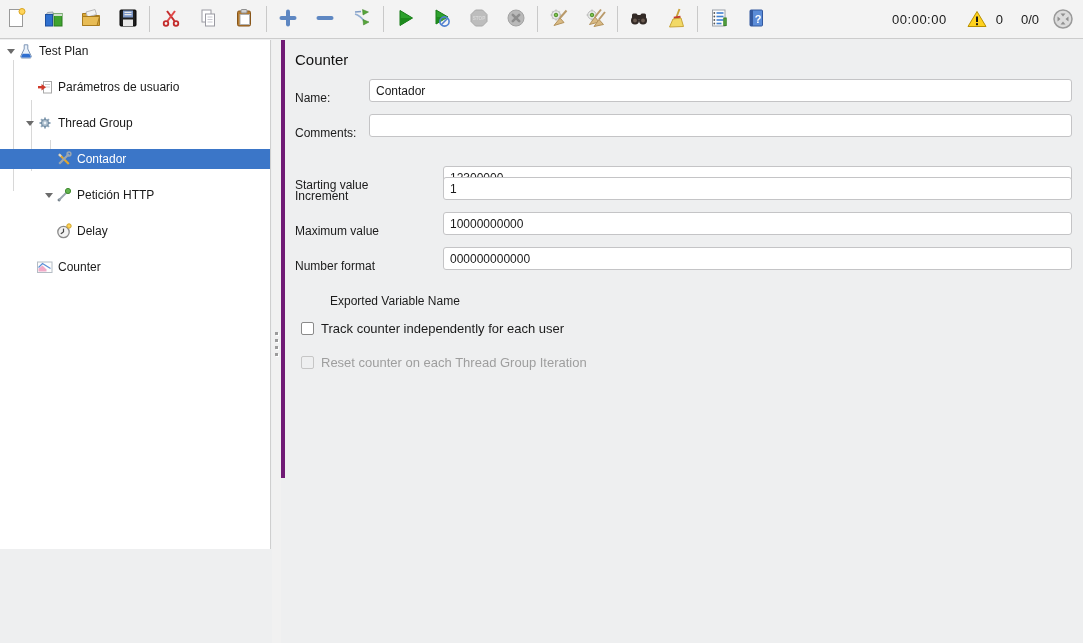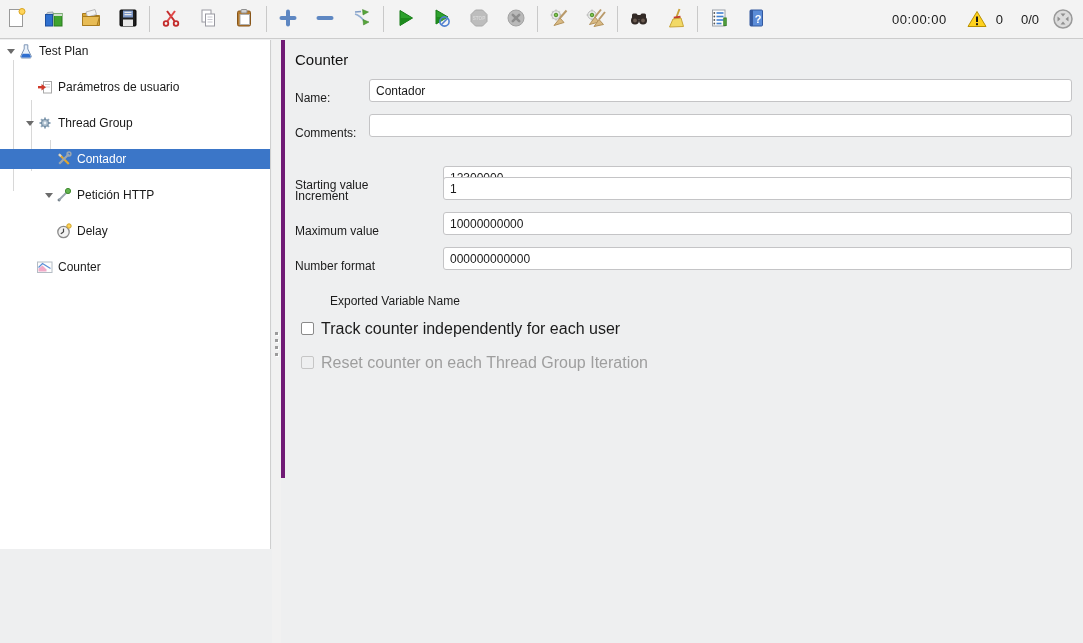--- a/index.html
+++ b/index.html
@@ -54,21 +54,21 @@
   .frow input { position:absolute; top:0; right:0; height:23px;
     border:1px solid #c4c4c6; border-radius:3px; background:#ffffff;
     font-family:"Liberation Sans", sans-serif; font-size:12px; color:#1a1a1a;
     padding:0 6px; outline:none; }
   .inp-near { left:74px; }
   .inp-far  { left:148px; }
   .cbrow { position:absolute; left:16px; display:flex; align-items:center; height:15px; }
   .cbox { width:13px; height:13px; background:#ffffff; border:1px solid #8a8a8a;
     border-radius:2px; margin-right:7px; flex:0 0 auto; }
   .cbrow.disabled .cbox { background:transparent; border-color:#c6c6c6; }
-  .cblabel { font-size:16px; color:#1b1b1b; }
+  .cblabel { font-size:13px; color:#1b1b1b; }
   .cbrow.disabled .cblabel { color:#9e9e9e; }
 </style>
 </head>
 <body>
 
 <div id="window">
 
   <div id="toolbar">
 
     <button class="tbtn" aria-label="new-file">

